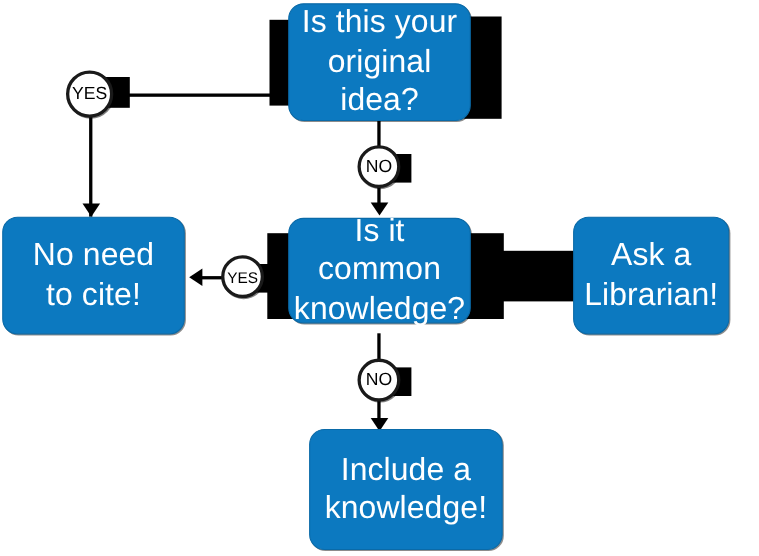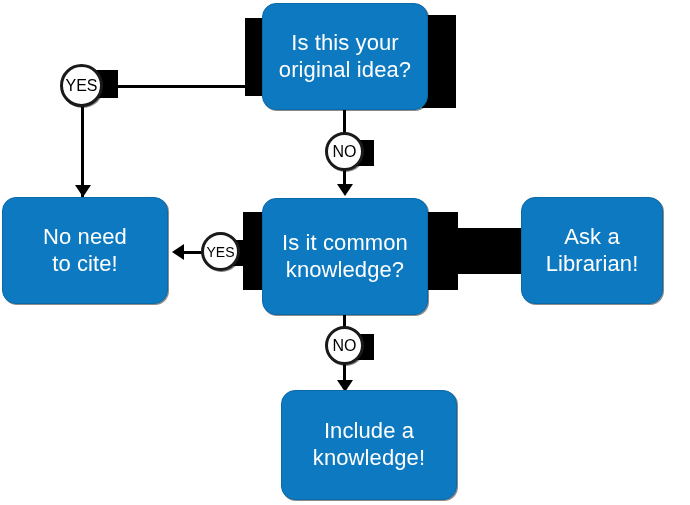--- a/index.html
+++ b/index.html
@@ -21,21 +21,21 @@
     position: absolute;
     box-sizing: border-box;
     background: #0C79C0;
     border: 1px solid #0a6aa8;
     border-radius: 14px;
     color: #ffffff;
     display: flex;
     align-items: center;
     justify-content: center;
     text-align: center;
-    font-size: 22px;
+    font-size: 29px;
     line-height: 1.22;
     letter-spacing: 0.1px;
     z-index: 40;
     box-shadow: 1px 1px 0 rgba(0,0,0,0.45);
   }
   .node span { display: block; padding: 0 8px; }
 
   
   .blk {
     position: absolute;
@@ -133,21 +133,21 @@
   <div class="line-v" style="left:343px; top:362px; height:26px;"></div>
   <div class="arrow-down" style="left:337px; top:380px;"></div>
 
   <div class="node" style="left:262px; top:3px; width:166px; height:107px;">
     <div>
       <span>Is this your</span>
       <span>original idea?</span>
     </div>
   </div>
 
-  <div class="node" style="left:262px; top:198px; width:166px; height:117px;">
+  <div class="node" style="left:262px; top:198px; width:166px; height:96px;">
     <div>
       <span>Is it common</span>
       <span>knowledge?</span>
     </div>
   </div>
 
   <div class="node" style="left:2px; top:197px; width:166px; height:107px;">
     <div>
       <span>No need</span>
       <span>to cite!</span>

